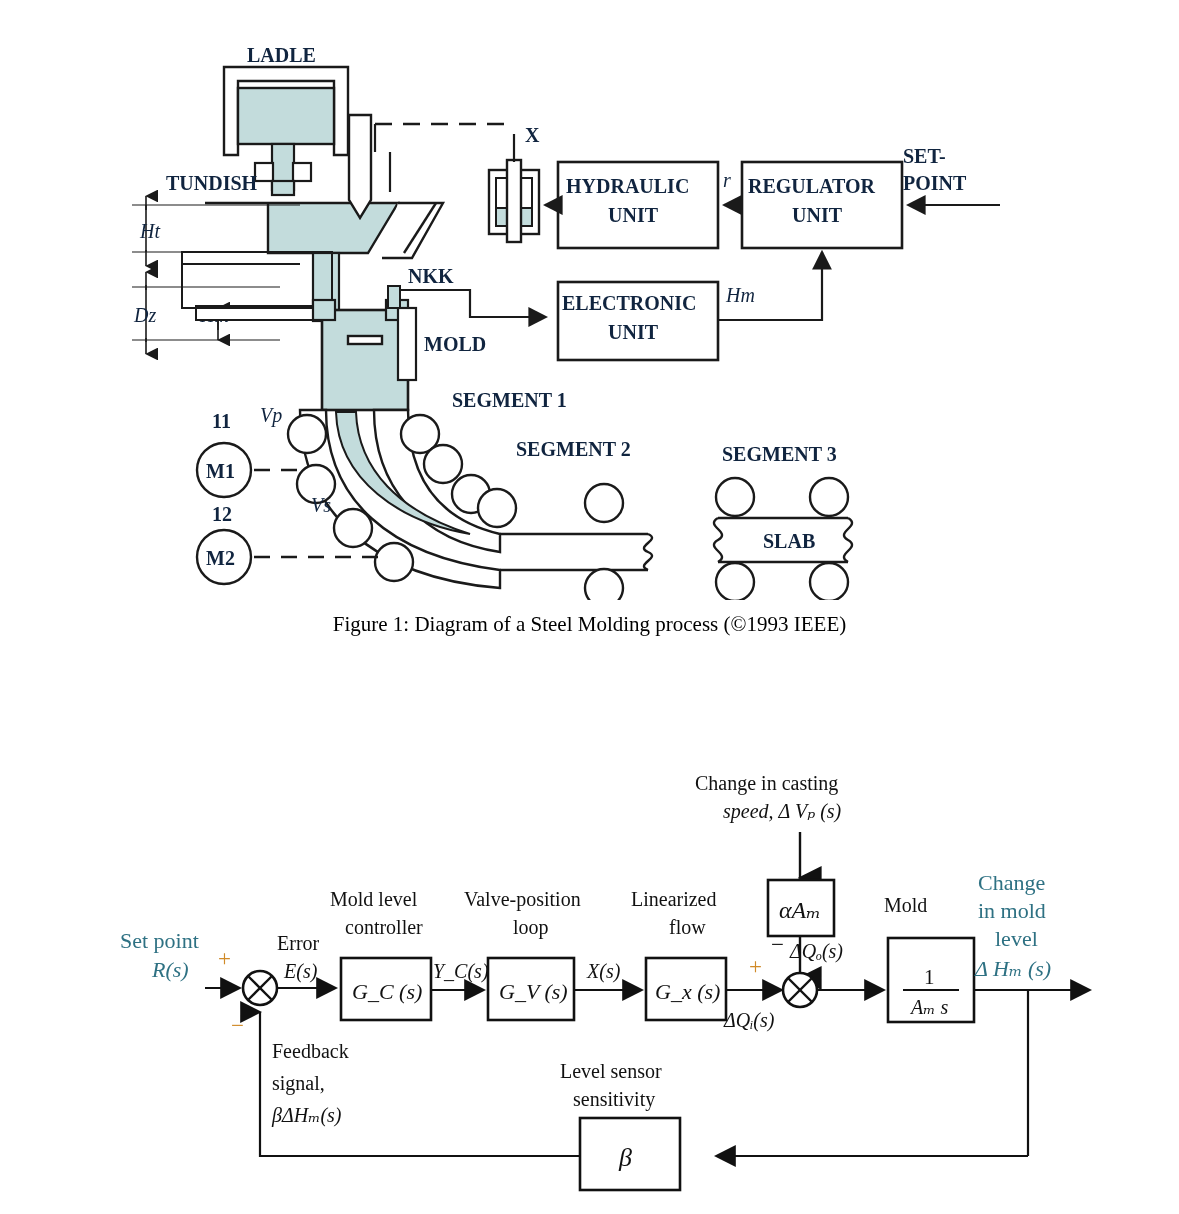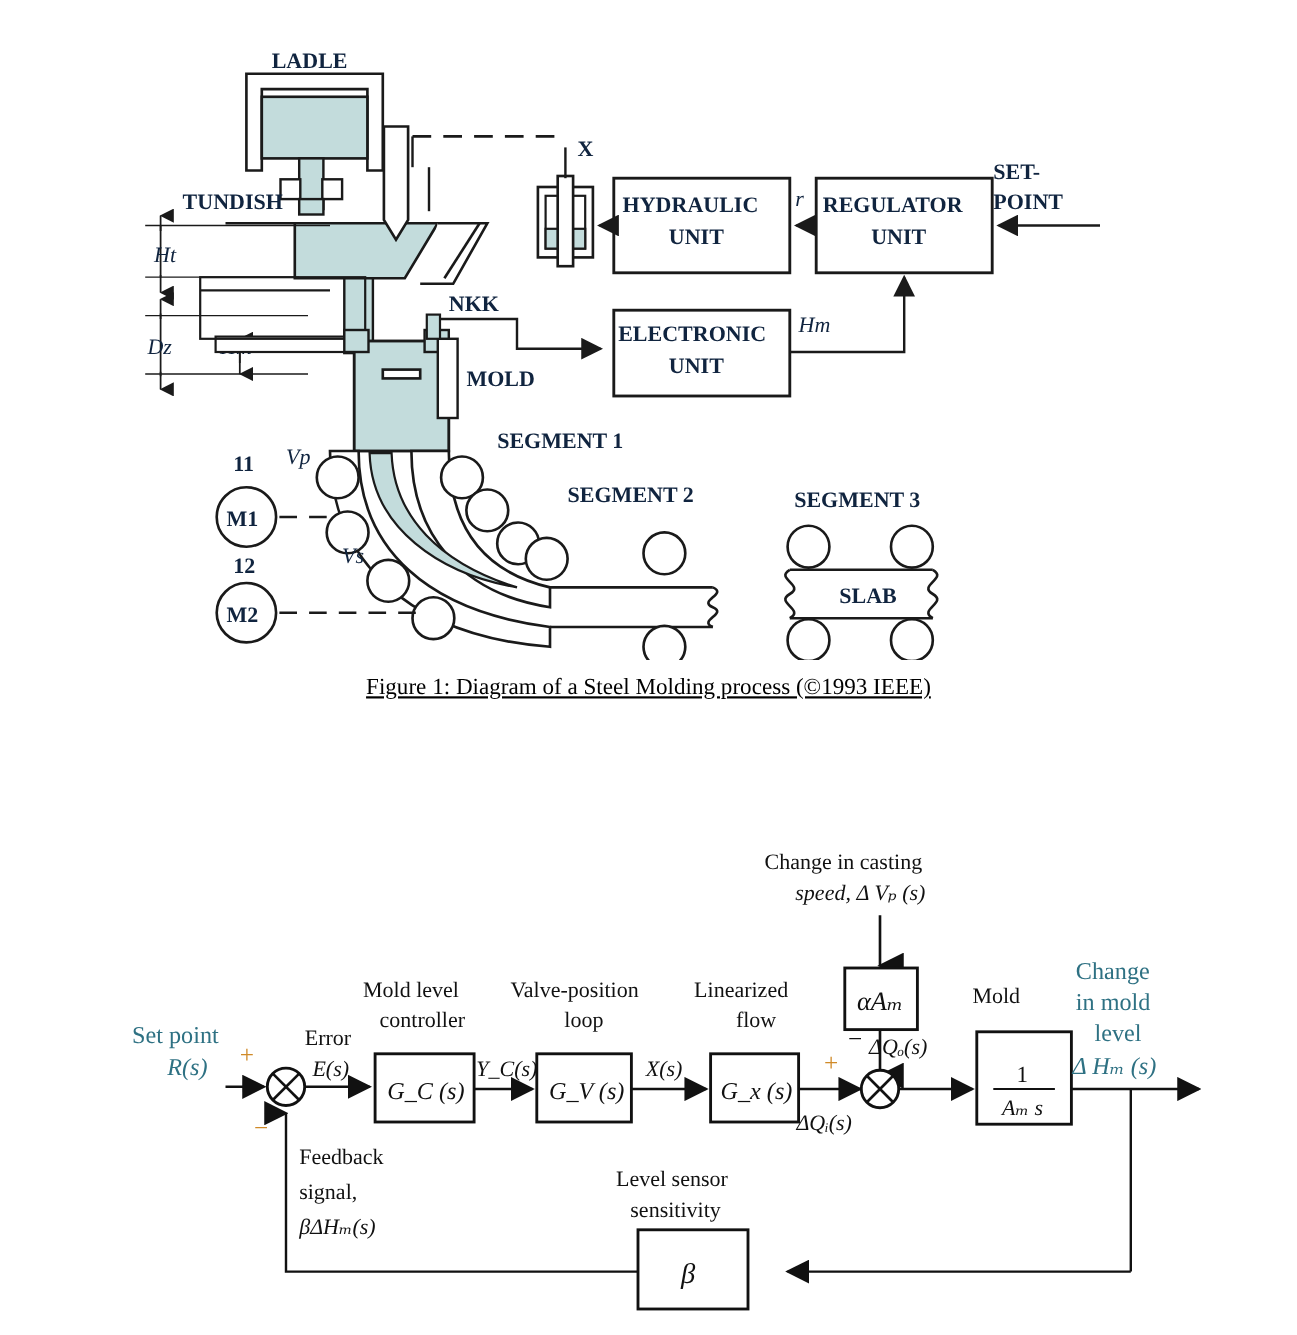--- a/index.html
+++ b/index.html
@@ -198,21 +198,21 @@
     <text class="lbl" x="608" y="339">UNIT</text>
   </g>
 
   <path d="M400,290 L470,290 L470,317 L546,317" fill="none" stroke="#1a1a1a" stroke-width="2.2" marker-end="url(#ah)"></path>
 
   <path d="M718,320 L822,320 L822,252" fill="none" stroke="#1a1a1a" stroke-width="2.2" marker-end="url(#ah)"></path>
   <text class="ital" x="726" y="302">Hm</text>
 </svg>
 </div>
 
-<div class="cap" style="top:612px;left:0;text-decoration:underline;">Figure 1: Diagram of a Steel Molding process (©1993 IEEE)</div>
+<div class="cap" style="top:612px;left:0;">Figure 1: Diagram of a Steel Molding process (©1993 IEEE)</div>
 
 <div class="fig" style="left:0;top:700px;width:1021px;height:514px;">
 <svg width="1179" height="514" viewBox="0 0 1179 514">
   <defs>
     <marker id="a2" markerWidth="10" markerHeight="10" refX="9" refY="5" orient="auto">
       <path d="M0,0 L10,5 L0,10 z" fill="#111"></path>
     </marker>
     <marker id="a2d" markerWidth="10" markerHeight="10" refX="5" refY="9" orient="auto">
       <path d="M0,0 L10,0 L5,10 z" fill="#111"></path>
     </marker>

